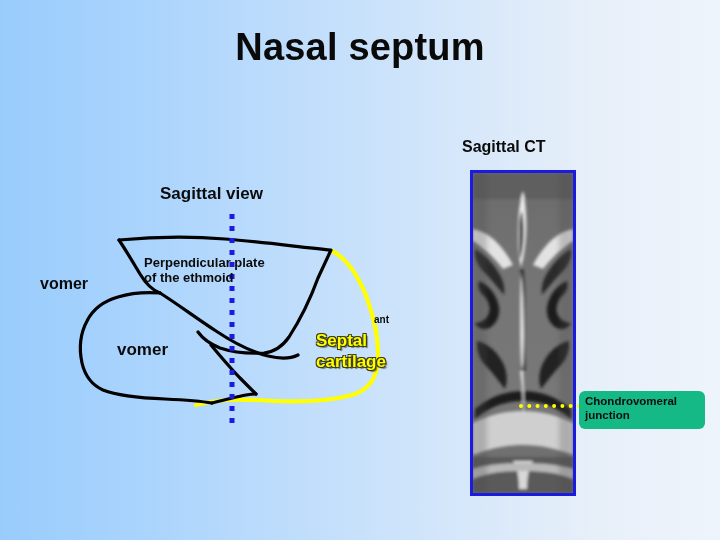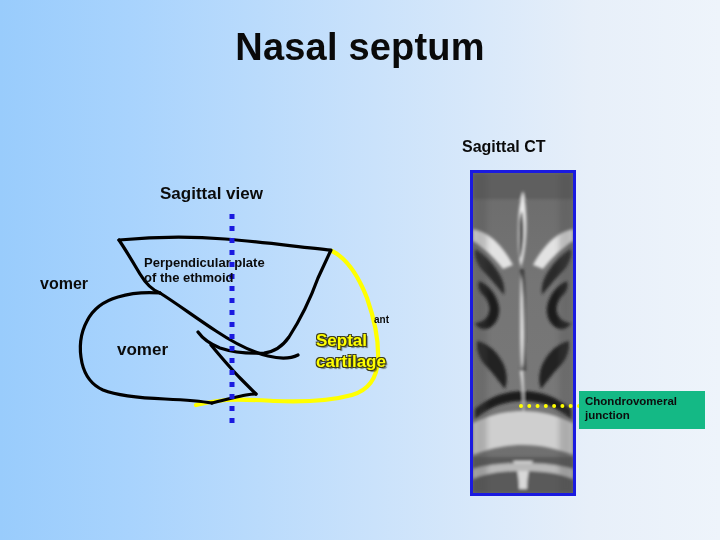--- a/index.html
+++ b/index.html
@@ -126,20 +126,21 @@
   
   #chondrovomeral-callout {
     position: absolute;
     left: 579px;
     top: 391px;
     width: 126px;
     height: 38px;
     background: #14b985;
     box-sizing: border-box;
     padding: 3px 0 0 6px;
+    border-radius: 6px;
   }
   #chondrovomeral-callout .ctext {
     font-size: 11.5px;
     font-weight: bold;
     color: #0d0d0d;
     line-height: 1.25;
     white-space: pre;
   }
   #callout-leader {
     position: absolute;

